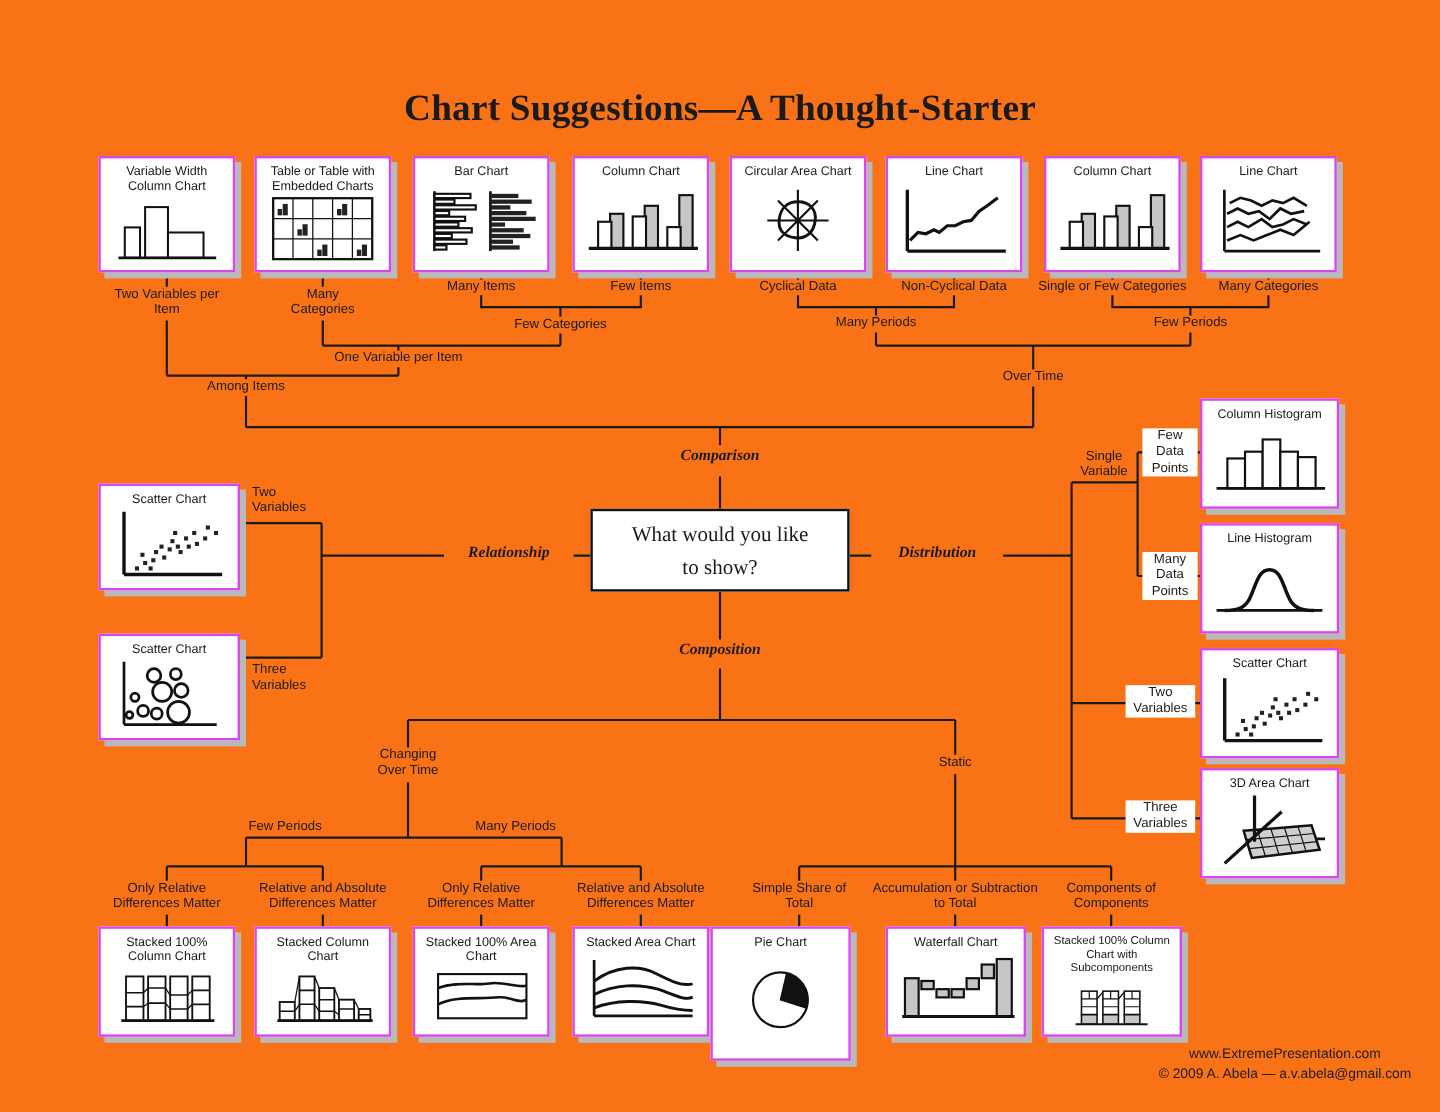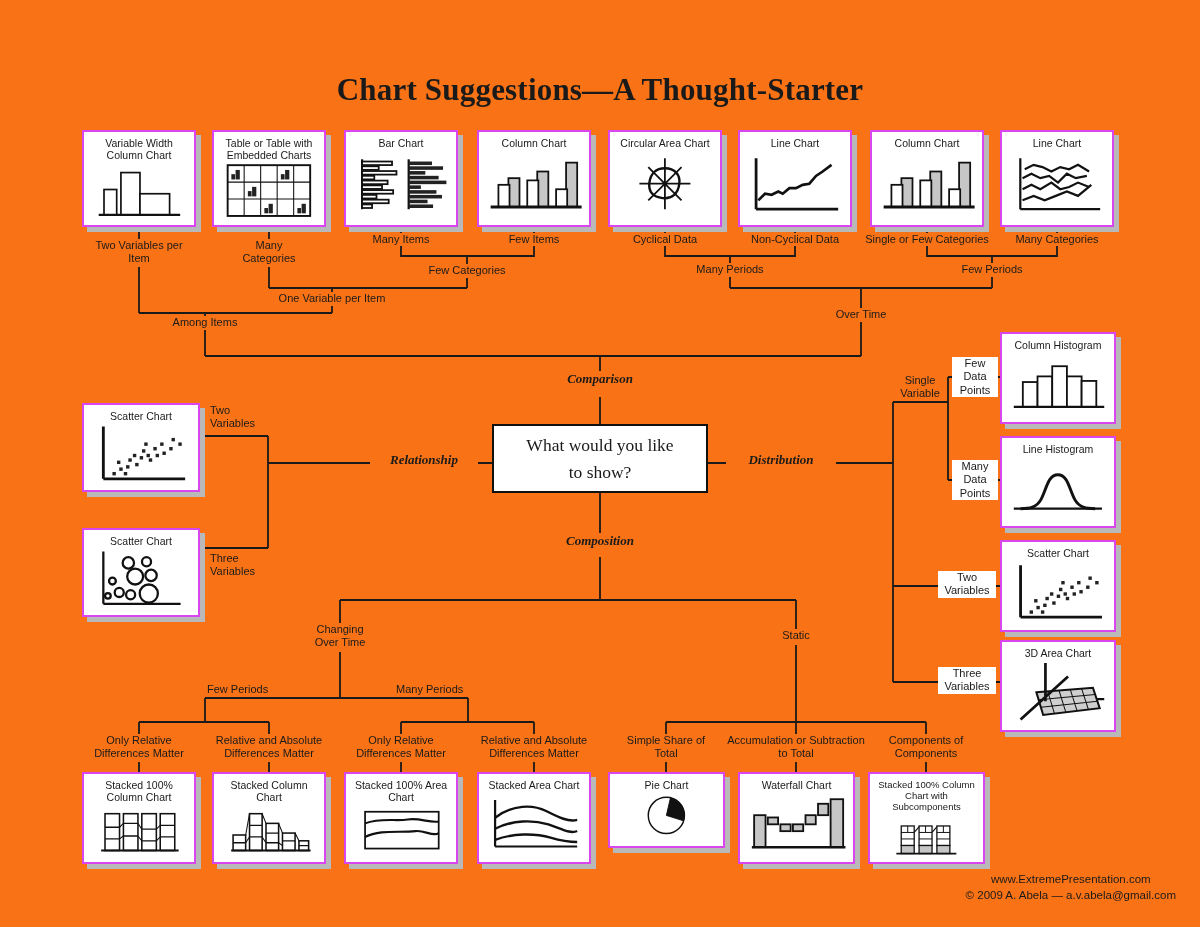--- a/index.html
+++ b/index.html
@@ -343,21 +343,21 @@
   <div class="cbox" style="left:477px;top:772px;width:114px;height:92px">
     <div class="cbox-title">Stacked Area Chart</div>
     <svg class="mini" viewBox="0 0 90 56">
       <path class="s" d="M10 6 V48 M10 48 H84" stroke-width="2"></path>
       <path class="s" d="M10 22 C26 10 44 10 56 16 C68 22 76 26 84 24" stroke-width="2.2"></path>
       <path class="s" d="M10 32 C26 24 44 24 58 28 C70 32 78 37 84 34" stroke-width="2.2"></path>
       <path class="s" d="M10 42 C26 36 46 36 60 40 C70 43 78 44 84 44" stroke-width="2.2"></path>
     </svg>
   </div>
 
-  <div class="cbox" style="left:608px;top:772px;width:117px;height:76px">
+  <div class="cbox" style="left:592px;top:772px;width:117px;height:112px">
     <div class="cbox-title">Pie Chart</div>
     <svg class="mini" viewBox="0 0 90 56">
       <circle class="w" cx="45" cy="27" r="20" stroke-width="2.6"></circle>
       <path d="M45 27 L49.5 7.6 A20 20 0 0 1 64 33 Z" fill="#111" stroke="#111"></path>
     </svg>
   </div>
 
   <div class="cbox" style="left:738px;top:772px;width:117px;height:92px">
     <div class="cbox-title">Waterfall Chart</div>
     <svg class="mini" viewBox="0 0 90 56">

